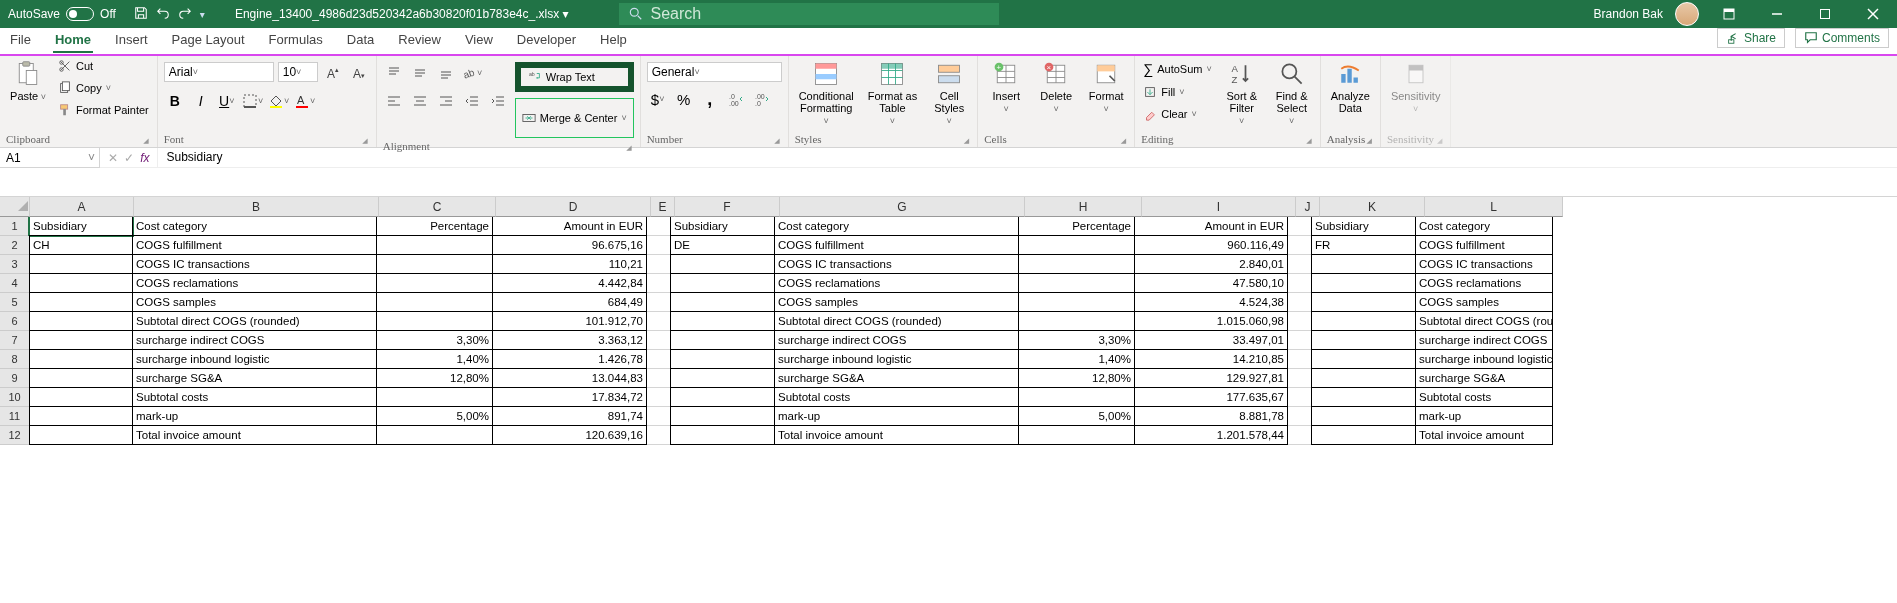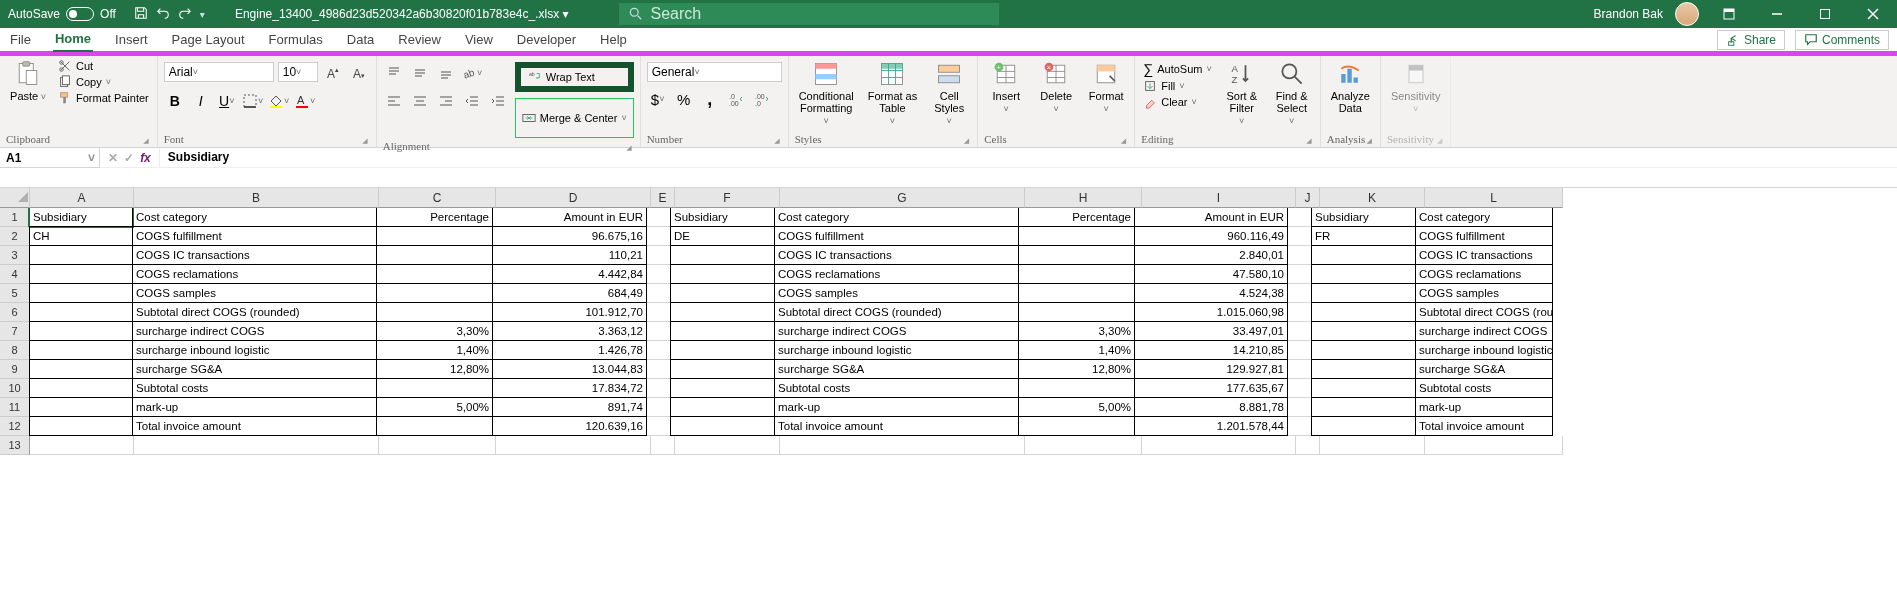--- a/index.html
+++ b/index.html
@@ -13,46 +13,46 @@
 .qat { display: flex; gap: 8px; padding: 0 10px; align-items: center; }
 .qat svg { width: 14px; height: 14px; }
 .doc-title { flex: 0 0 auto; padding: 0 20px; font-size: 12px; }
 .search-box { background: #2e8b57; height: 22px; width: 380px; display: flex; align-items: center; padding: 0 10px; gap: 8px; font-size: 16px; color: #d0e8d8; margin-left: 30px; }
 .title-right { margin-left: auto; display: flex; align-items: center; gap: 12px; padding-right: 6px; }
 .avatar { width: 24px; height: 24px; border-radius: 50%; background: linear-gradient(#e8c8a8,#d8a878); border: 1px solid #fff; }
 .winbtn { width: 36px; height: 28px; display: flex; align-items: center; justify-content: center; }
 .winbtn svg { width: 12px; height: 12px; }
 
 
-.tabs { display: flex; align-items: center; height: 28px; border-bottom: 5px solid #d946ef; padding: 0 8px; gap: 20px; font-size: 13px; background: #fff; }
+.tabs { display: flex; align-items: flex-start; height: 28px; border-bottom: 2px solid #d946ef; padding: 0 8px; gap: 20px; font-size: 13px; background: #fff; }
 .tab { color: #444; padding: 4px 2px; cursor: pointer; }
 .tab.active { color: #217346; font-weight: 600; border-bottom: 2px solid #217346; }
 .tabs-right { margin-left: auto; display: flex; gap: 10px; }
 .tabs-right .btn { display: flex; align-items: center; gap: 4px; padding: 2px 8px; border: 1px solid #ccc; font-size: 12px; color: #217346; }
 
 
 .ribbon { display: flex; background: #f3f2f1; border-bottom: 1px solid #d4d4d4; height: 92px; }
 .group { border-right: 1px solid #e1dfdd; display: flex; flex-direction: column; padding: 2px 6px 0; }
 .group-body { flex: 1; display: flex; gap: 6px; align-items: flex-start; }
 .group-label { text-align: left; font-size: 11px; color: #666; padding: 2px 0; position: relative; font-family: Liberation Serif, serif; }
 .group-label::after { content: "◢"; font-size: 7px; position: absolute; right: 2px; bottom: 2px; color: #999; }
 .bigbtn { display: flex; flex-direction: column; align-items: center; gap: 2px; padding: 2px 4px; font-size: 11px; text-align: center; min-width: 44px; }
 .bigbtn svg { width: 28px; height: 28px; }
 .smallrow { display: flex; align-items: center; gap: 4px; font-size: 11px; padding: 1px 2px; white-space: nowrap; }
 .smallrow svg { width: 14px; height: 14px; }
-.col { display: flex; flex-direction: column; gap: 0; }
+.col { display: flex; flex-direction: column; gap: 6px; }
 .rowgap { display: flex; gap: 4px; }
 .dd::after { content: " ˅"; font-size: 9px; color: #666; }
 .fontbox { height: 20px; border: 1px solid #ccc; background: #fff; padding: 0 4px; font-size: 12px; display: flex; align-items: center; }
 .iconbtn { width: 22px; height: 22px; display: flex; align-items: center; justify-content: center; }
 .iconbtn svg { width: 16px; height: 16px; }
 .disabled-grp { opacity: 0.45; }
 
 
-.fbar { display: flex; align-items: stretch; border-bottom: 1px solid #d4d4d4; height: 40px; background: #fff; font-weight: bold; }
+.fbar { display: flex; align-items: stretch; border-bottom: 1px solid #d4d4d4; height: 49px; background: #fff; }
 .namebox { width: 100px; border-right: 1px solid #d4d4d4; display: flex; align-items: center; padding: 0 6px; font-size: 12px; height: 20px; border-bottom: 1px solid #d4d4d4; position: relative; }
 .namebox::after { content: "˅"; position: absolute; right: 4px; color: #888; }
 .fbar-controls { display: flex; align-items: center; gap: 6px; padding: 0 8px; border-right: 1px solid #eee; height: 20px; color: #aaa; }
 .formula-input { flex: 1; padding: 2px 8px; font-size: 12px; display: flex; align-items: flex-start; }
 
 
 .grid { position: relative; }
 .headers { display: flex; position: sticky; top: 0; }
 .corner { width: 30px; height: 20px; background: #e6e6e6; border-right: 1px solid #ccc; border-bottom: 1px solid #999; display: flex; align-items: center; justify-content: flex-end; }
 .corner::after { content: ""; border-style: solid; border-width: 0 0 10px 10px; border-color: transparent transparent #b0b0b0 transparent; margin: 0 1px 1px 0; }
@@ -733,29 +733,14 @@
         <div class="cell cD bord ralign">120.639,16</div>
         <div class="cell cE"></div>
         <div class="cell cF bord"></div>
         <div class="cell cG bord">Total invoice amount</div>
         <div class="cell cH bord ralign"></div>
         <div class="cell cI bord ralign">1.201.578,44</div>
         <div class="cell cJ"></div>
         <div class="cell cK bord"></div>
         <div class="cell cL bord">Total invoice amount</div>
       </div>
-      <div class="row">
-        <div class="rowhead">13</div>
-        <div class="cell cA"></div>
-        <div class="cell cB"></div>
-        <div class="cell cC ralign"></div>
-        <div class="cell cD ralign"></div>
-        <div class="cell cE"></div>
-        <div class="cell cF"></div>
-        <div class="cell cG"></div>
-        <div class="cell cH ralign"></div>
-        <div class="cell cI ralign"></div>
-        <div class="cell cJ"></div>
-        <div class="cell cK"></div>
-        <div class="cell cL"></div>
-      </div>
     </div>
 </div>
 
 </body></html>

